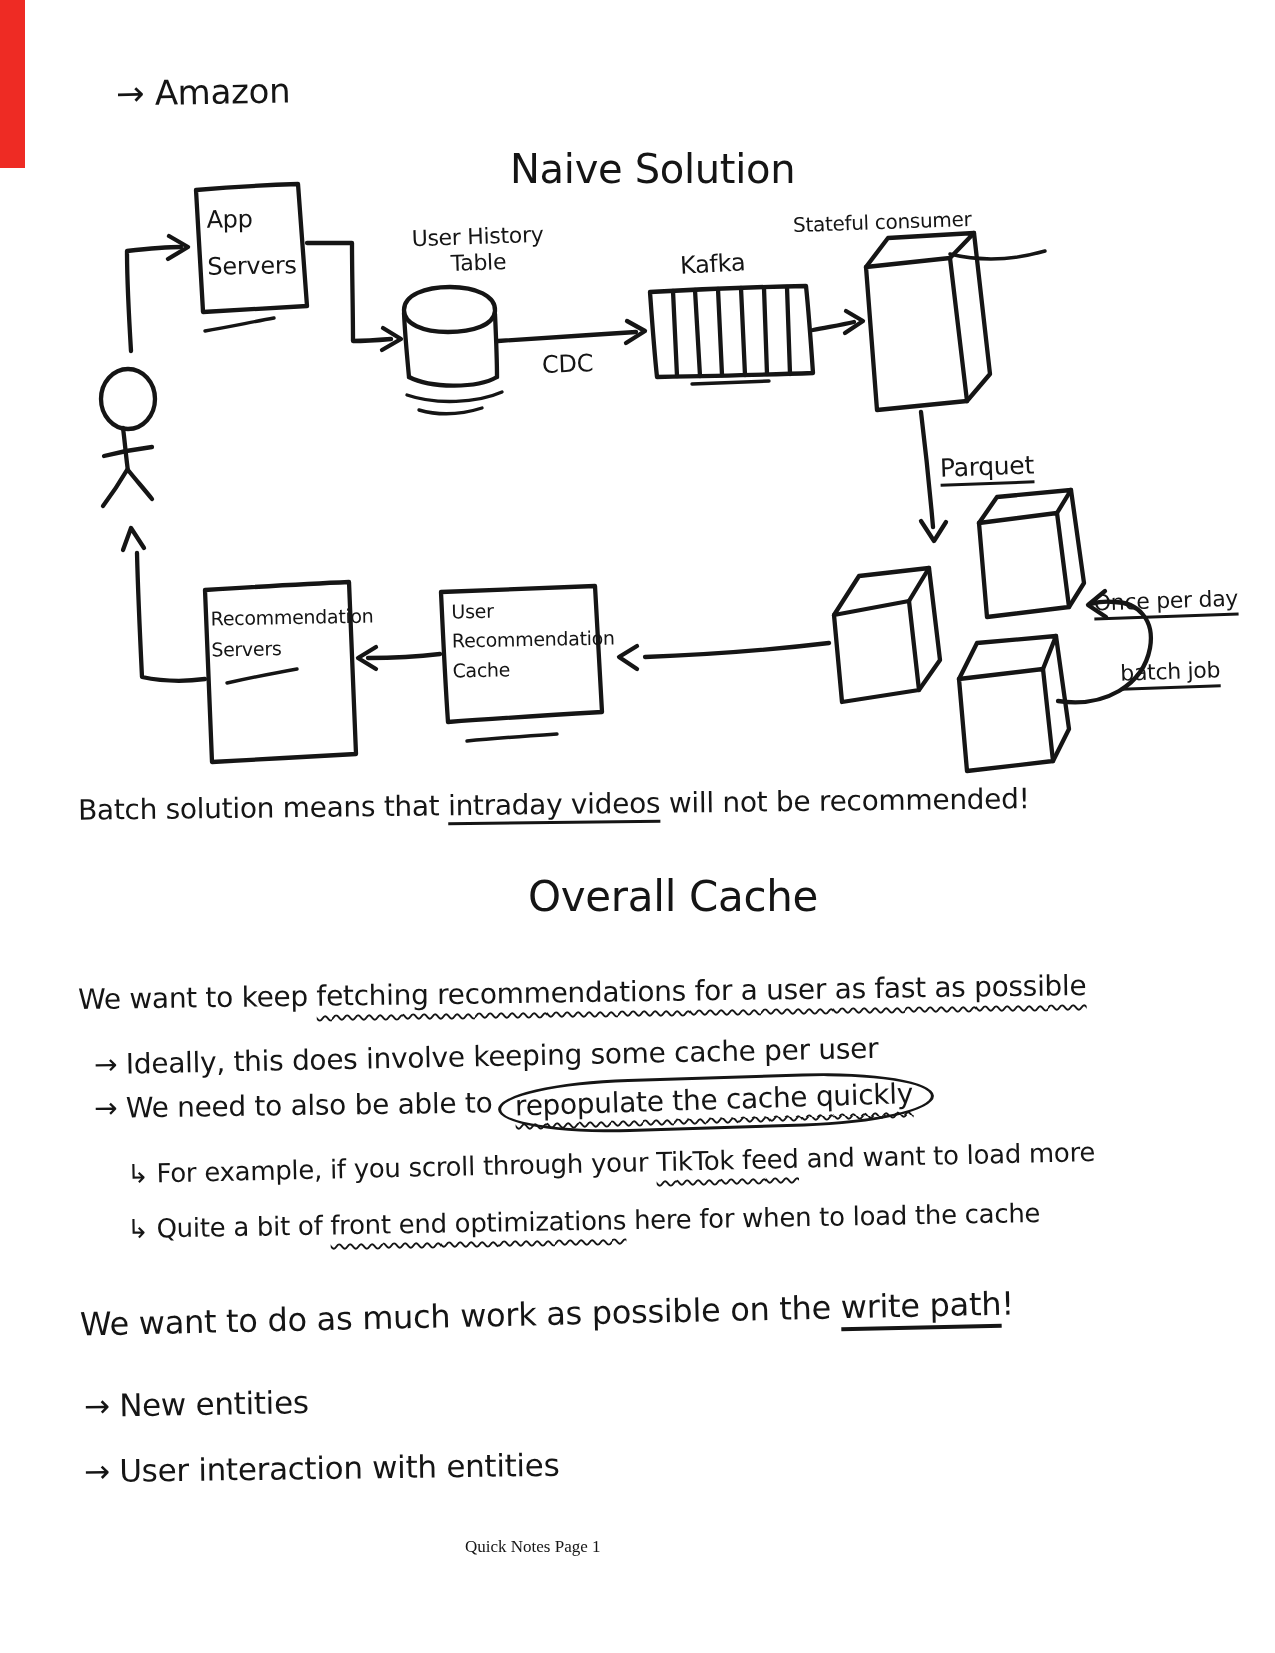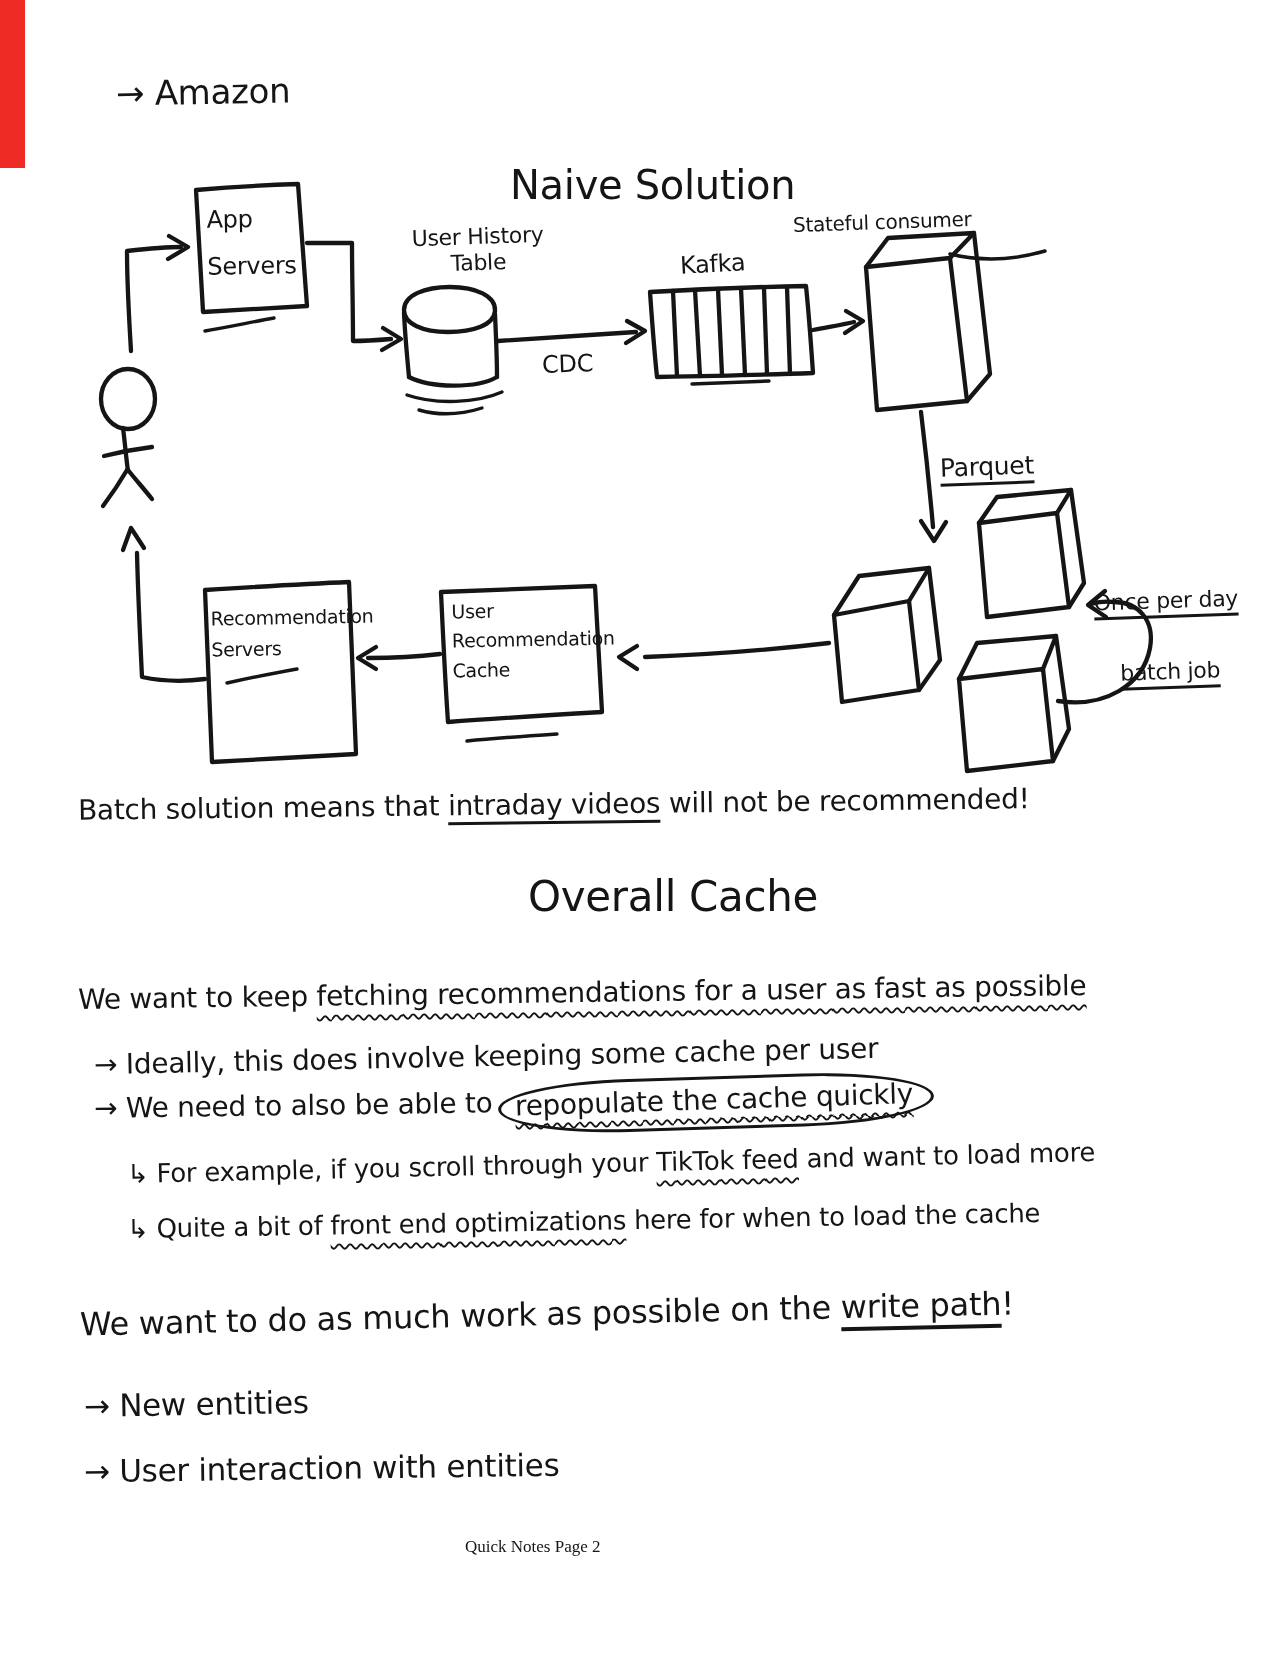--- a/index.html
+++ b/index.html
@@ -131,21 +131,21 @@
     </g>
 
     <g>
       <path d="M205 679 C183 682 161 681 142 677 C140 636 138 594 137 553"></path>
       <path d="M123 550 L131 528 L144 548"></path>
     </g>
   </svg>
 
   <div class="lbl nowrap" style="left:116px;top:72px;font-size:34px;transform:rotate(-1deg);">→ Amazon</div>
 
-  <div class="lbl nowrap" style="left:510px;top:162px;font-size:40px;">Naive Solution</div>
+  <div class="lbl nowrap" style="left:510px;top:146px;font-size:40px;">Naive Solution</div>
 
   <div class="lbl" style="left:207px;top:196px;font-size:24px;line-height:1.95;transform:rotate(-1deg);">App
 Servers</div>
 
   <div class="lbl" style="left:393px;top:224px;width:170px;font-size:22px;line-height:1.2;text-align:center;transform:rotate(-2deg);">User History
 Table</div>
 
   <div class="lbl nowrap" style="left:542px;top:350px;font-size:24px;transform:rotate(-2deg);">CDC</div>
 
   <div class="lbl nowrap" style="left:680px;top:250px;font-size:24px;transform:rotate(-3deg);">Kafka</div>
@@ -191,15 +191,15 @@
   </div>
 
   <div class="lbl nowrap" style="left:80px;top:1295px;font-size:32px;transform:rotate(-1.3deg);">
     <span>We want to do as much work as possible on the </span><span class="u-solid" style="text-underline-offset:9px;text-decoration-thickness:3.5px;">write path</span><span>!</span>
   </div>
 
   <div class="lbl nowrap" style="left:84px;top:1386px;font-size:31px;transform:rotate(-1deg);">→ New entities</div>
 
   <div class="lbl nowrap" style="left:84px;top:1450px;font-size:31px;transform:rotate(-0.8deg);">→ User interaction with entities</div>
 
-  <div class="footer nowrap" style="left:465px;top:1537px;font-size:17px;">Quick Notes Page 2</div>
+  <div class="footer nowrap" style="left:465px;top:1537px;font-size:17px;">Quick Notes Page 1</div>
 
 </div>
 
 </body></html>

